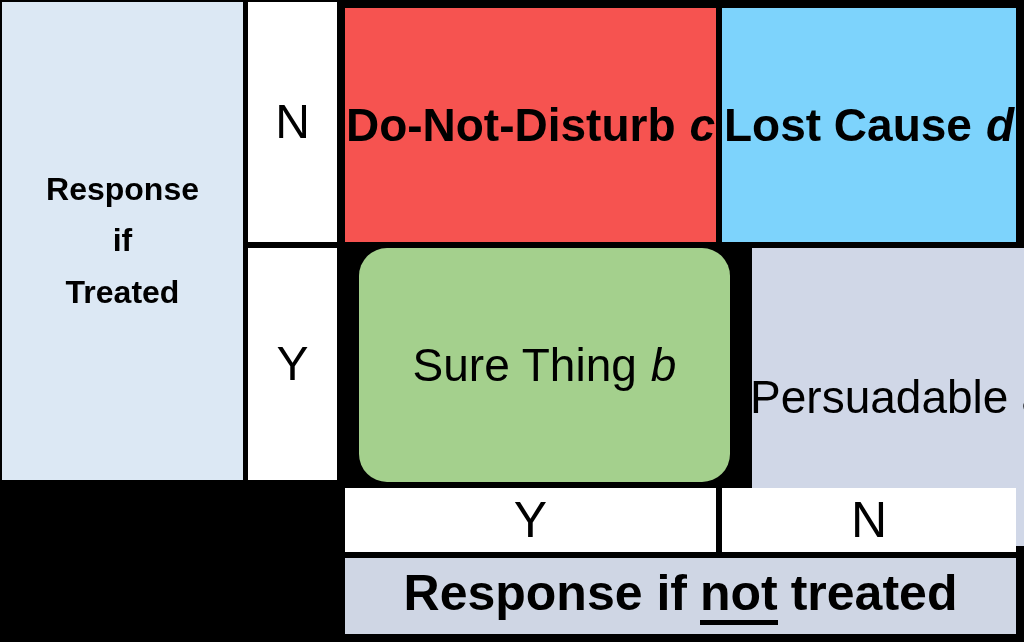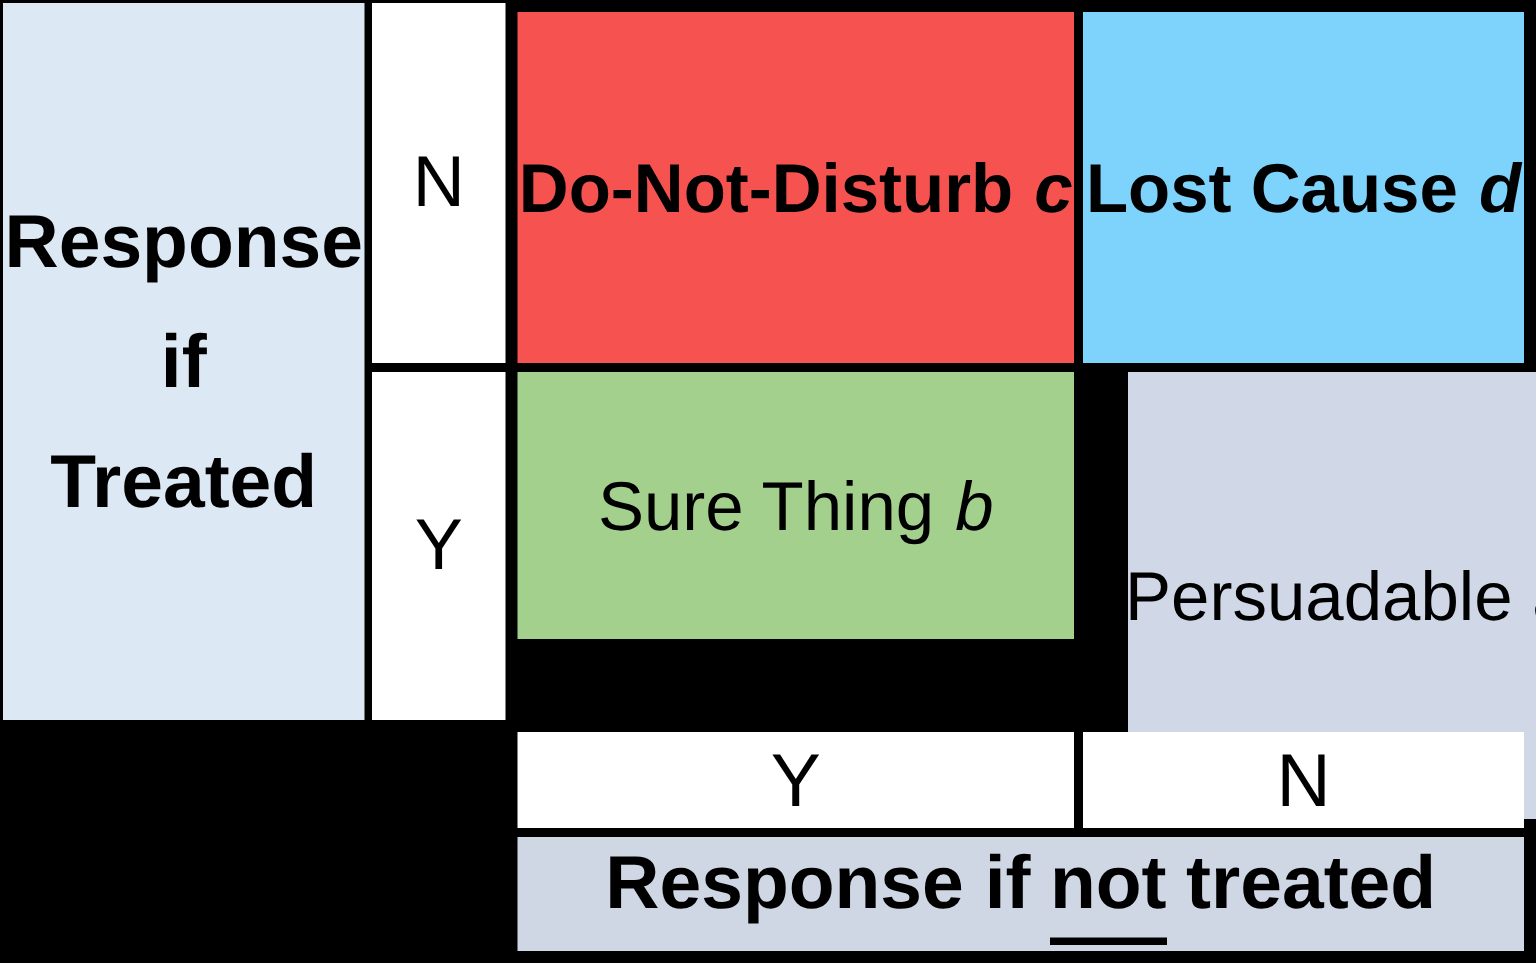--- a/index.html
+++ b/index.html
@@ -9,49 +9,49 @@
     height: 642px;
     background: #000;
     font-family: "Liberation Sans", sans-serif;
     color: #000;
     overflow: hidden;
   }
   .cell { position: absolute; display: flex; align-items: center; justify-content: center; box-sizing: border-box; }
 
   
   .left-header { left: 2px; top: 2px; width: 241px; height: 478px; flex-direction: column; }
-  .left-header .lh-line { font-weight: bold; font-size: 50px; line-height: 1.6; text-align: center; }
+  .left-header .lh-line { font-weight: bold; font-size: 32px; line-height: 1.6; text-align: center; }
 
   
   .ncell { left: 248px; top: 2px;   width: 89px; height: 240px; background: #fff; }
   .ycell { left: 248px; top: 248px; width: 89px; height: 232px; background: #fff; }
   .axis-letter { font-size: 48px; line-height: 1; }
 
   
   .quad { flex-direction: row; gap: 14px; }
   .q-dnd { left: 345px; top: 8px;   width: 371px; height: 234px; }
   .q-lc  { left: 722px; top: 8px;   width: 294px; height: 234px; }
-  .q-st  { left: 345px; top: 248px; width: 371px; height: 178px; }
+  .q-st  { left: 359px; top: 248px; width: 371px; height: 234px; border-radius: 28px; }
   .q-p   { left: 752px; top: 248px; width: 294px; height: 298px; }
   .q-title { font-size: 46px; line-height: 1.1; text-align: center; }
   .q-letter { font-size: 46px; line-height: 1; font-style: italic; }
   .bold { font-weight: bold; }
 
   
   .by-cell { left: 345px; top: 488px; width: 371px; height: 64px; background: #fff; }
   .bn-cell { left: 722px; top: 488px; width: 294px; height: 64px; background: #fff; }
   .bottom-letter { font-size: 50px; line-height: 1; }
 
   
   .band { left: 345px; top: 558px; width: 671px; height: 76px; }
   .band-text { font-size: 50px; font-weight: bold; line-height: 1; white-space: nowrap; }
   .band-text .underline {
     display: inline-block;
     border-bottom: 5px solid #000;
-    padding-bottom: 12px;
+    padding-bottom: 2px;
     margin: 0 13px;
   }
 </style>
 </head>
 <body>
 
 <div class="stage">
 
   <div class="cell left-header" style="background: rgb(220, 232, 244);">
     <div class="lh-line">Response</div>

